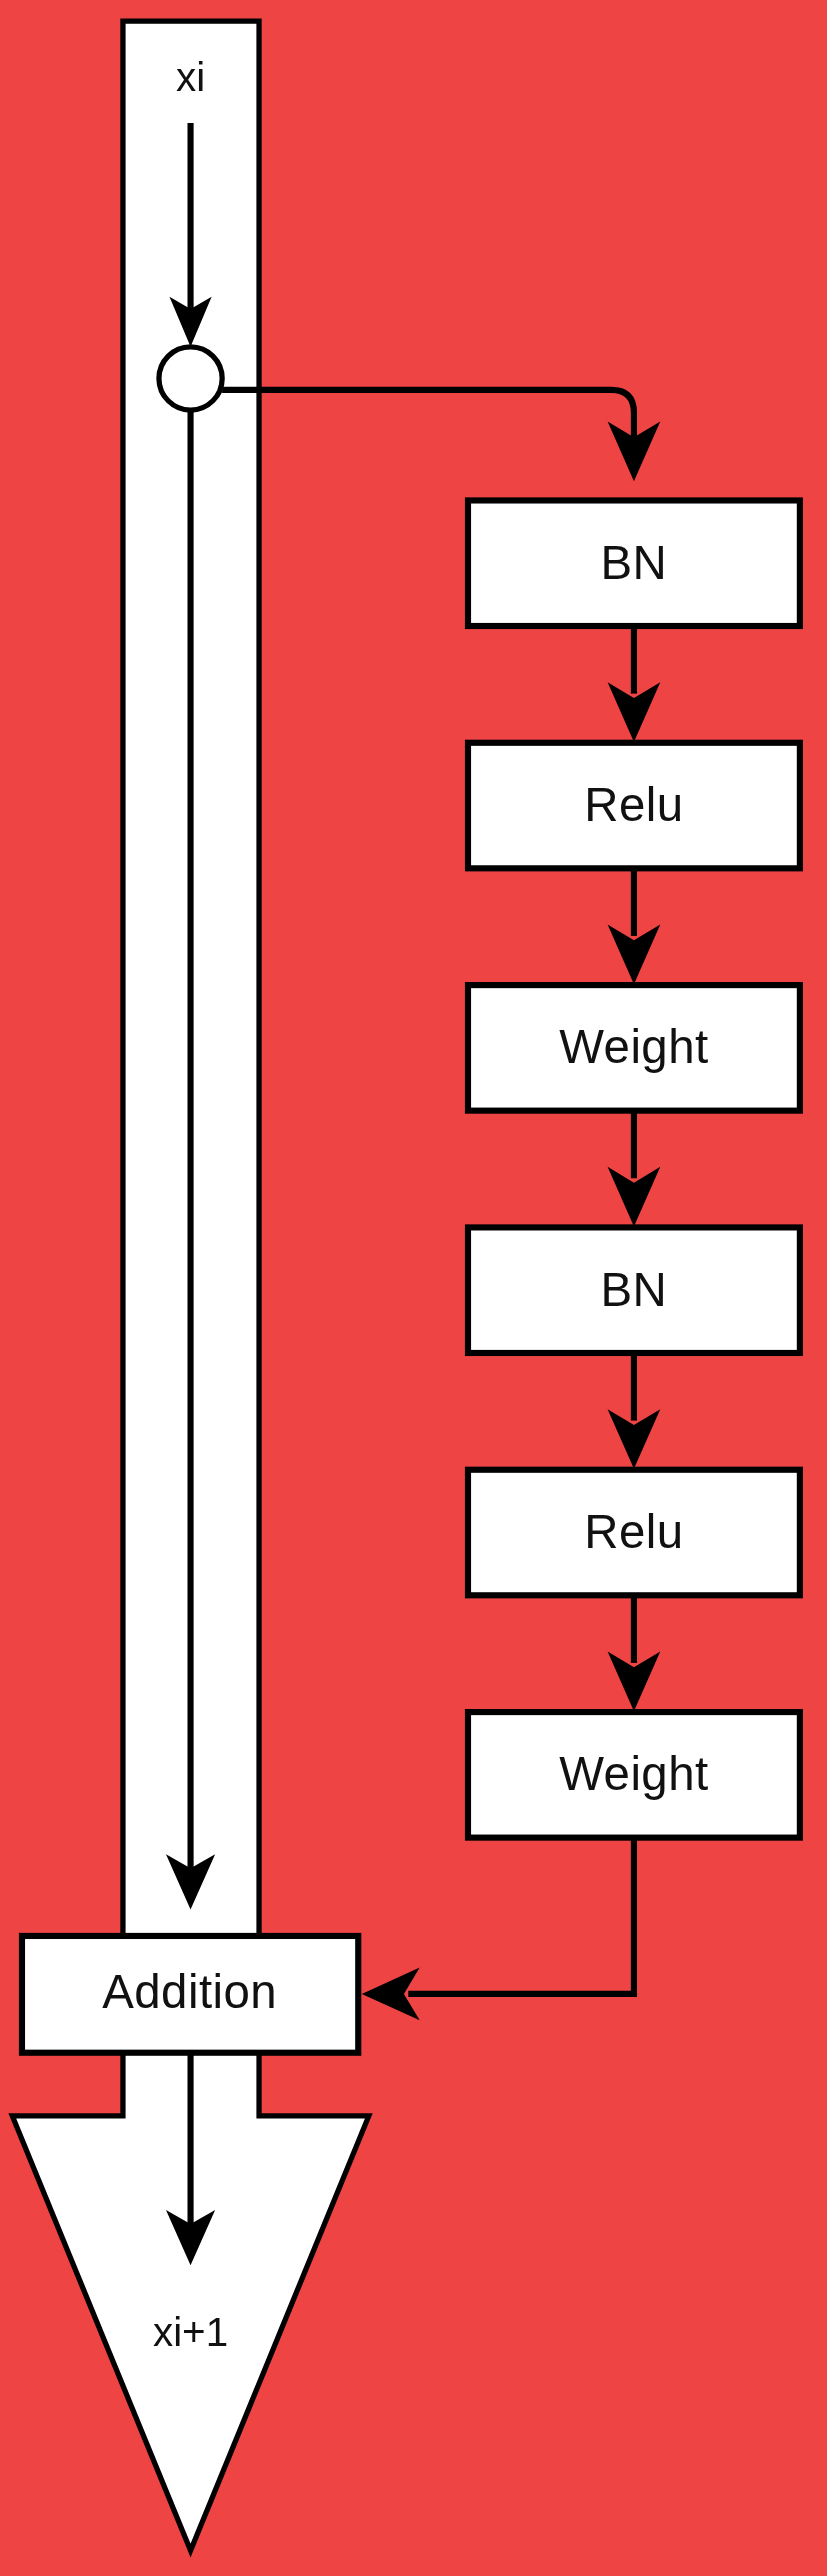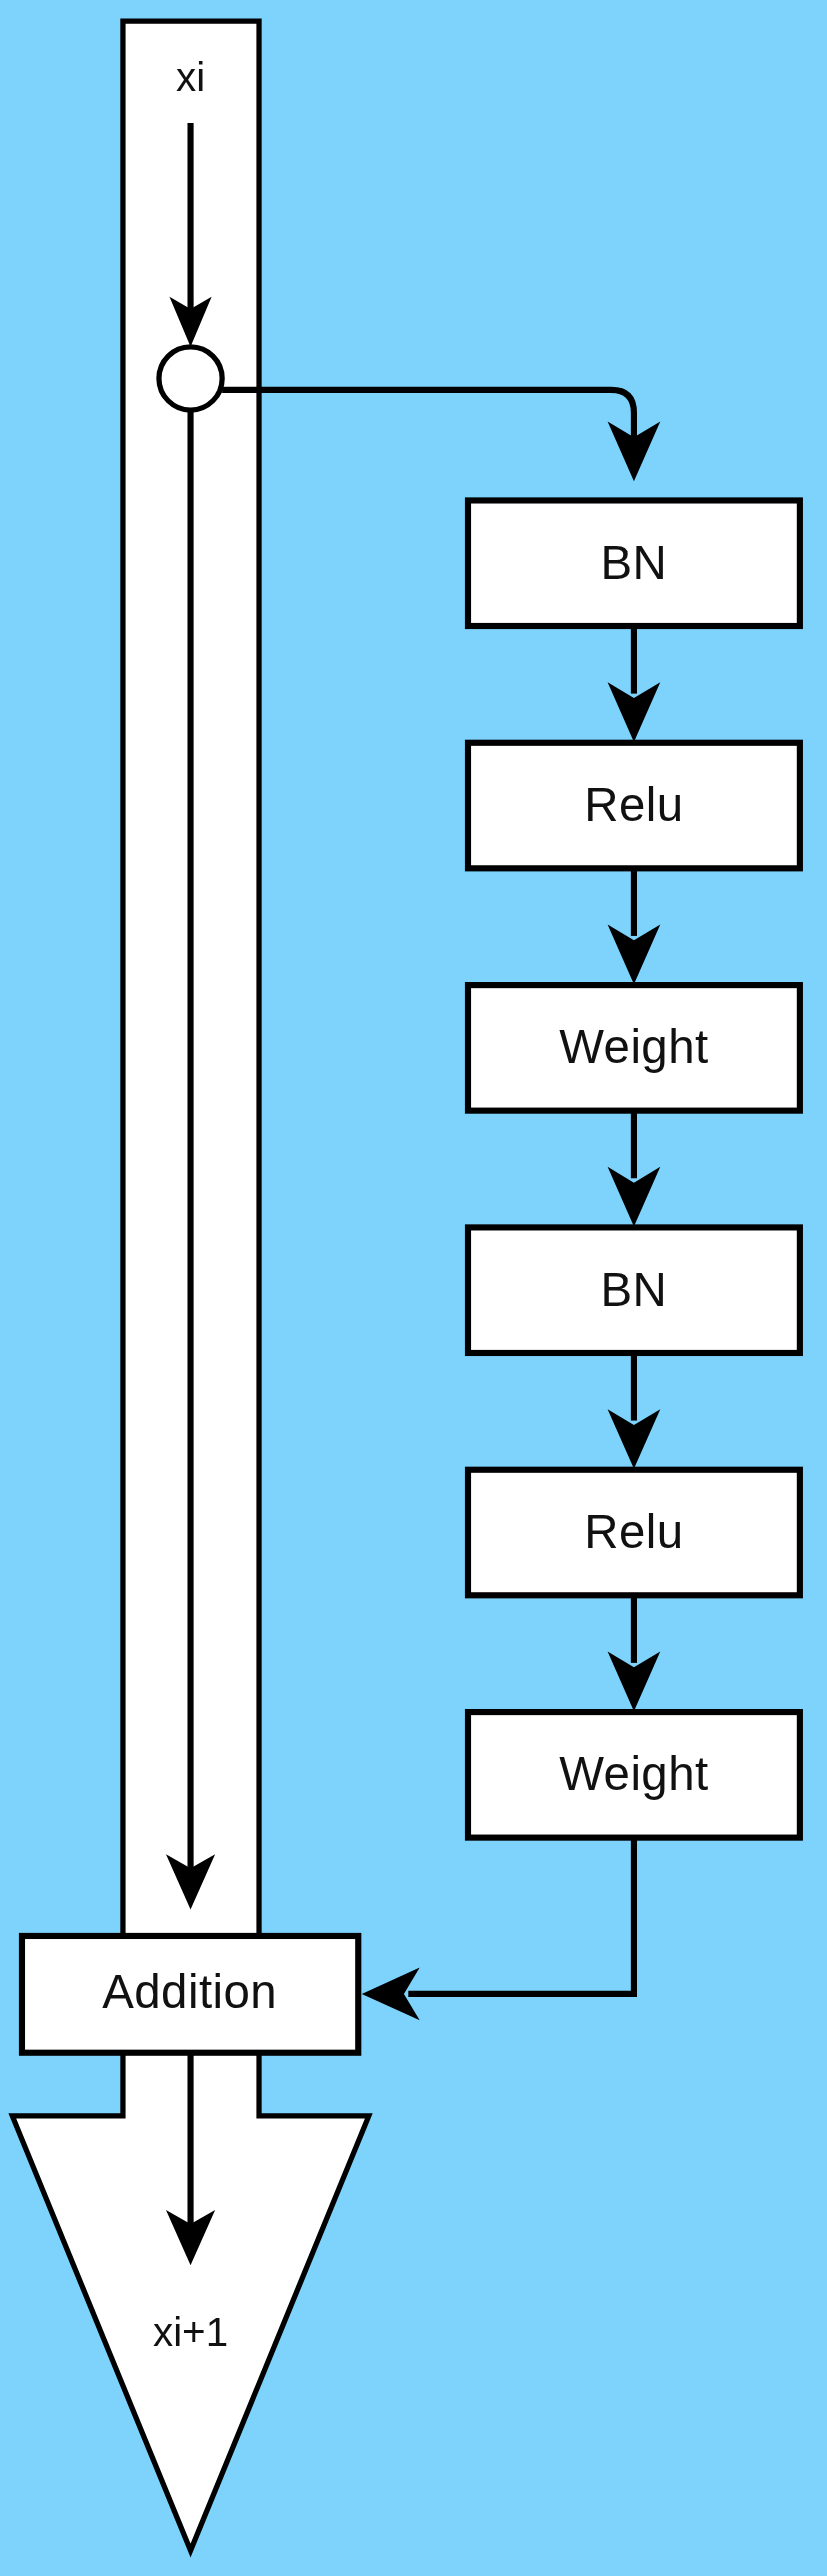--- a/index.html
+++ b/index.html
@@ -10,21 +10,21 @@
   body {
     width: 828px;
     height: 2576px;
     font-family: "Liberation Sans", sans-serif;
     overflow: hidden;
   }
   #diagram-root {
     position: relative;
     width: 828px;
     height: 2576px;
-    background: #7dd3fc;
+    background: #ef4444;
     text-align: center;
   }
   svg#resblock-svg {
     display: block;
     width: 828px;
     height: 2576px;
   }
   .blk-rect {
     fill: #ffffff;
     stroke: #000000;

